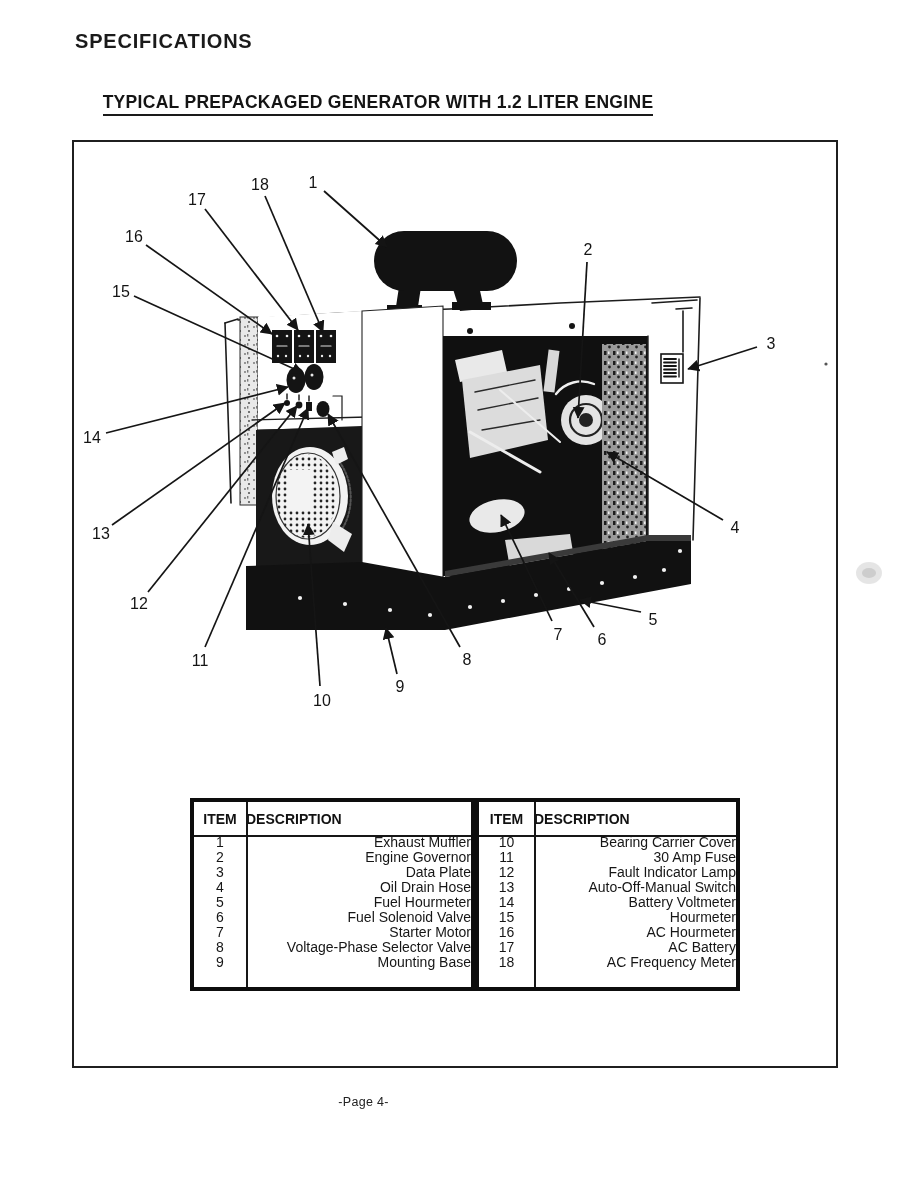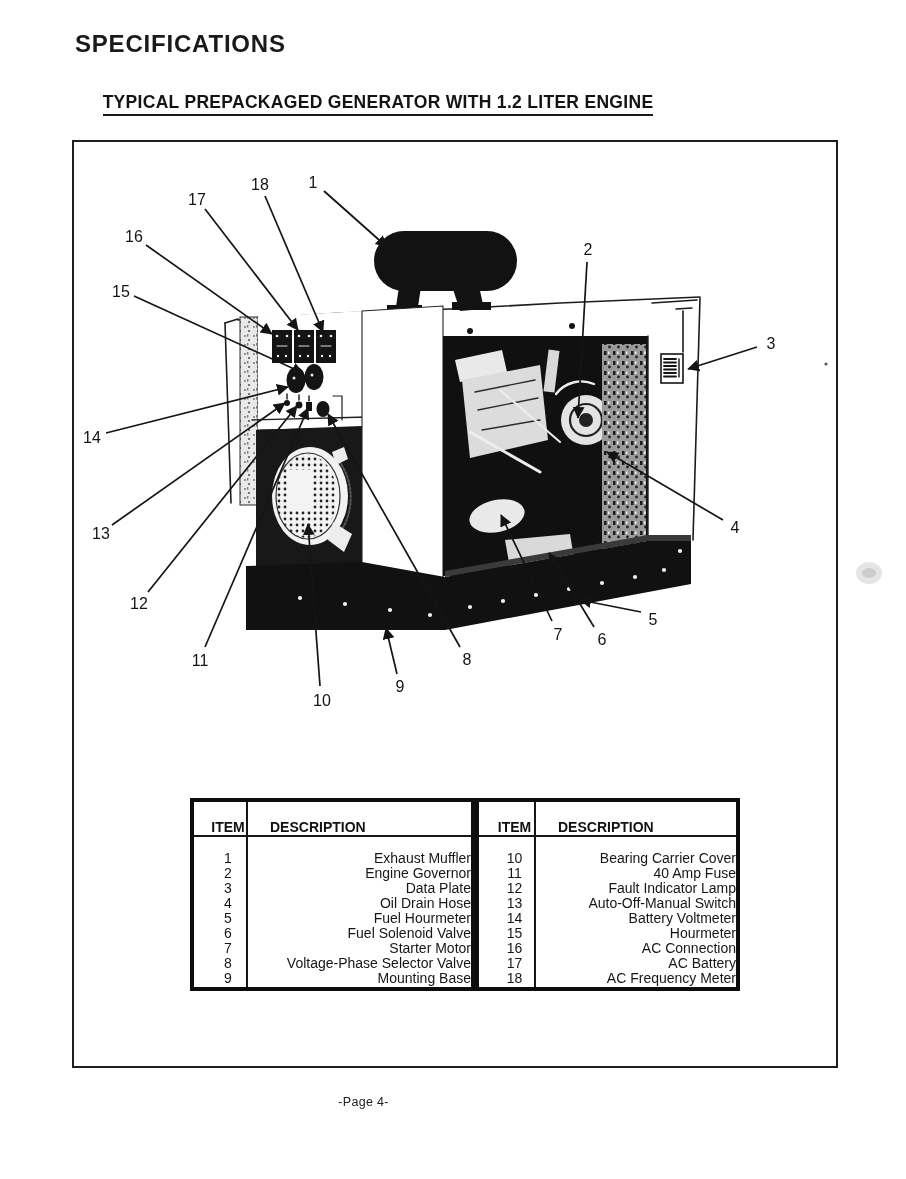--- a/index.html
+++ b/index.html
@@ -2,21 +2,21 @@
 <html><head>
 <meta charset="utf-8">
 <style>
   html,body{margin:0;padding:0;background:#ffffff;}
   body{
     width:906px;height:1179px;position:relative;overflow:hidden;
     font-family:"Liberation Sans", sans-serif;color:#151515;
   }
   .section-title{
     position:absolute;left:75px;top:30px;
-    font-size:24px;font-weight:bold;letter-spacing:0.8px;color:#1a1a1a;
+    font-size:20px;font-weight:bold;letter-spacing:0.8px;color:#1a1a1a;
   }
   .figure-title-row{
     position:absolute;left:0;top:92px;width:756px;text-align:center;
   }
   .figure-title{
     display:inline-block;font-size:17.5px;font-weight:bold;letter-spacing:0.3px;
     border-bottom:2.5px solid #1a1a1a;padding-bottom:1px;color:#141414;
   }
   .figure-box{
     position:absolute;left:72px;top:140px;width:766px;height:928px;
@@ -36,21 +36,21 @@
   .half-left{width:277px;}
   .half-right{width:257px;}
   .mid-divider{width:8px;background:#0d0d0d;height:100%;}
   .col-line{position:absolute;top:0;bottom:0;width:2px;background:#161616;}
   .half-left .col-line{left:52px;}
   .half-right .col-line{left:55px;}
   .head-line{position:absolute;left:0;right:0;top:33px;height:2px;background:#161616;}
   table.parts{border-collapse:collapse;width:100%;table-layout:fixed;}
   table.parts th{
     font-size:14px;font-weight:bold;height:33px;vertical-align:middle;
-    padding:8px;color:#111;
+    padding:0;color:#111;
   }
   .half-left th.item-h, .half-left td.item-cell{width:52px;}
   .half-right th.item-h, .half-right td.item-cell{width:55px;}
   th.item-h{text-align:center;}
   th.desc-h{text-align:left;padding-left:12px;}
   table.parts td{font-size:14px;height:15px;line-height:15px;padding:0;color:#161616;}
   td.item-cell{text-align:center;}
   td.desc-cell{text-align:right;padding-left:12px;white-space:nowrap;}
   .page-footer{
     position:absolute;left:0;top:1095px;width:727px;text-align:center;
@@ -337,41 +337,41 @@
           <th class="desc-h">DESCRIPTION</th>
         </tr>
       </thead>
       <tbody>
           <tr>
             <td class="item-cell">10</td>
             <td class="desc-cell">Bearing Carrier Cover</td>
           </tr>
           <tr>
             <td class="item-cell">11</td>
-            <td class="desc-cell">40 Amp Fuse</td>
+            <td class="desc-cell">30 Amp Fuse</td>
           </tr>
           <tr>
             <td class="item-cell">12</td>
             <td class="desc-cell">Fault Indicator Lamp</td>
           </tr>
           <tr>
             <td class="item-cell">13</td>
             <td class="desc-cell">Auto-Off-Manual Switch</td>
           </tr>
           <tr>
             <td class="item-cell">14</td>
             <td class="desc-cell">Battery Voltmeter</td>
           </tr>
           <tr>
             <td class="item-cell">15</td>
             <td class="desc-cell">Hourmeter</td>
           </tr>
           <tr>
             <td class="item-cell">16</td>
-            <td class="desc-cell">AC Connection</td>
+            <td class="desc-cell">AC Hourmeter</td>
           </tr>
           <tr>
             <td class="item-cell">17</td>
             <td class="desc-cell">AC Battery</td>
           </tr>
           <tr>
             <td class="item-cell">18</td>
             <td class="desc-cell">AC Frequency Meter</td>
           </tr>
         </tbody>

